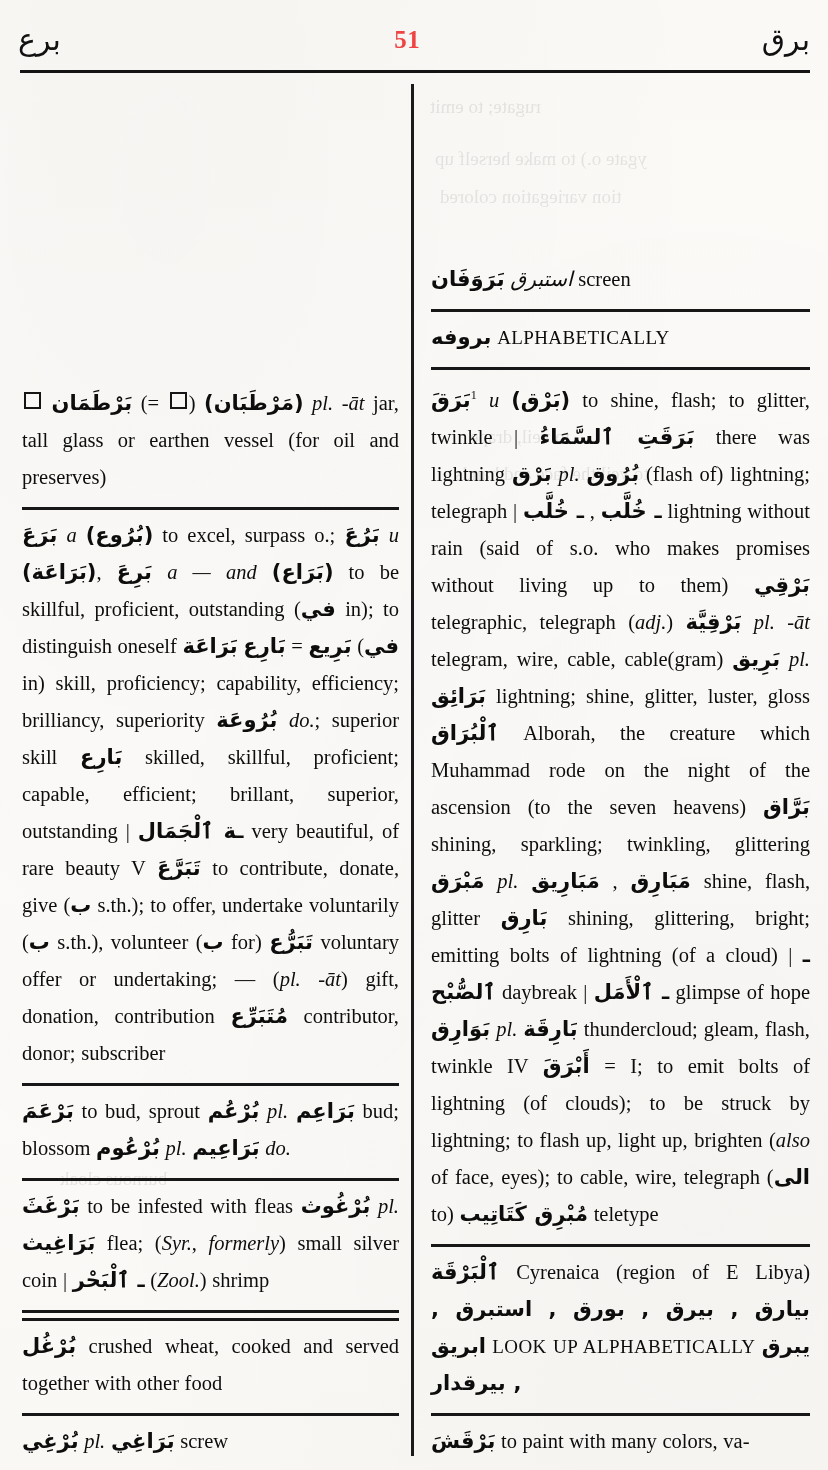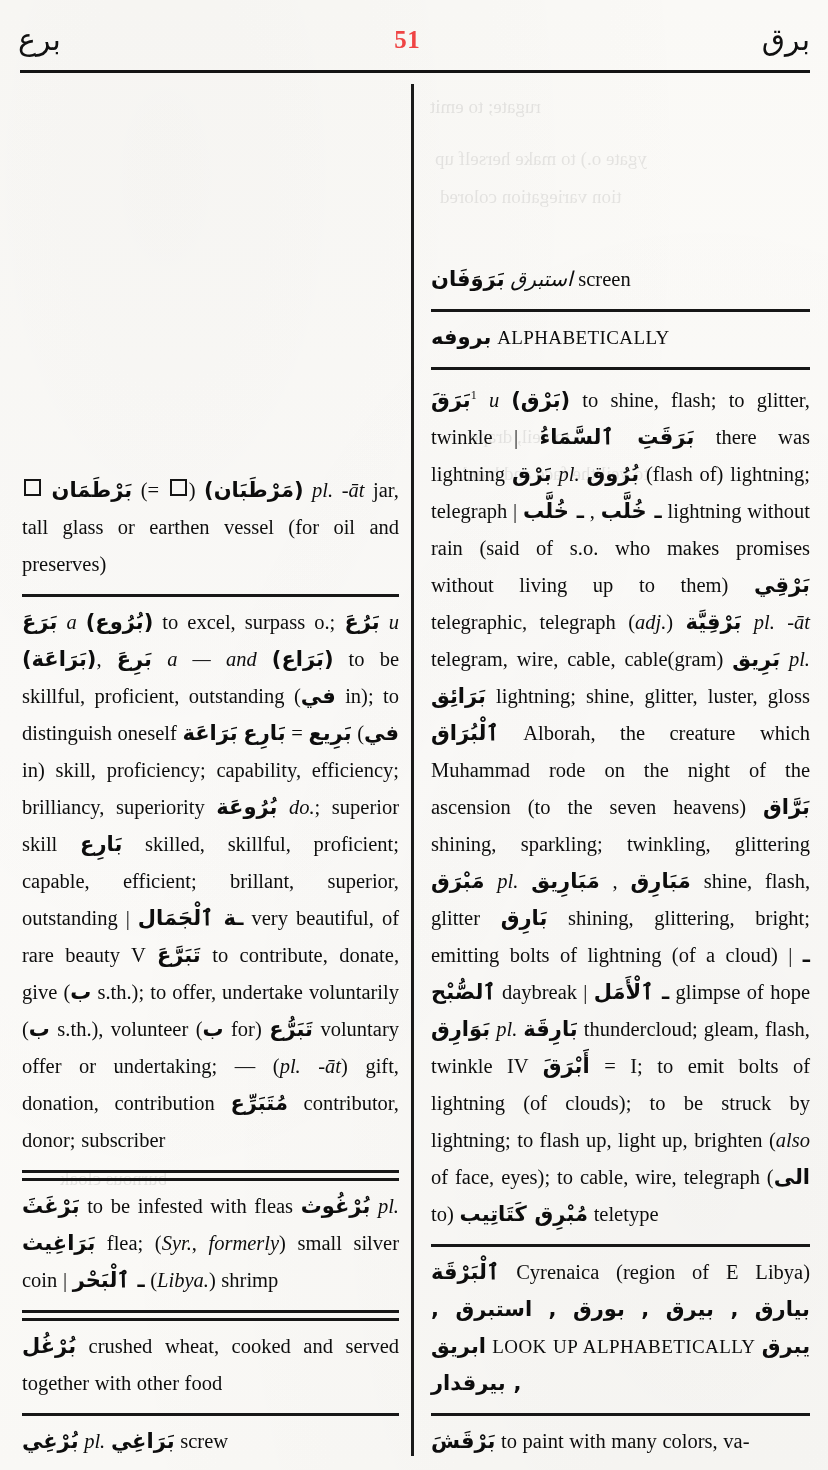--- a/index.html
+++ b/index.html
@@ -188,23 +188,26 @@
   <div class="body">
     <div class="col col-left" id="col-left">
         <div class="entry">
           <p><span class="box"></span> <span class="ar">بَرْطَمَان</span> (= <span class="box"></span>) <span class="ar">(مَرْطَبَان)</span> <span class="it">pl.</span> <span class="it">-āt</span> jar, tall glass or earthen vessel (for oil and preserves)</p>
         </div>
         <div class="rule"></div>
         <div class="entry">
           <p><span class="ar big">بَرَعَ</span> <span class="it">a</span> <span class="ar">(بُرُوع)</span> to excel, surpass o.; <span class="ar">بَرُعَ</span> <span class="it">u</span> <span class="ar">(بَرَاعَة)</span>, <span class="ar">بَرِعَ</span> <span class="it">a</span> <span class="it">— and</span> <span class="ar">(بَرَاع)</span> to be skillful, proficient, outstanding (<span class="ar">في</span> in); to distinguish oneself <span class="ar">بَرَاعَة</span> <span class="ar">بَارِع</span> = <span class="ar">بَرِيع</span> (<span class="ar">في</span> in) skill, proficiency; capability, efficiency; brilliancy, superiority <span class="ar">بُرُوعَة</span> <span class="it">do.</span>; superior skill <span class="ar">بَارِع</span> skilled, skillful, proficient; capable, efficient; brillant, superior, outstanding | <span class="ar">ـة ٱلْجَمَال</span> very beautiful, of rare beauty V <span class="ar">تَبَرَّعَ</span> to contribute, donate, give (<span class="ar">ب</span> s.th.); to offer, undertake voluntarily (<span class="ar">ب</span> s.th.), volunteer (<span class="ar">ب</span> for) <span class="ar">تَبَرُّع</span> voluntary offer or undertaking; — (<span class="it">pl. -āt</span>) gift, donation, contribution <span class="ar">مُتَبَرِّع</span> contributor, donor; subscriber</p>
         </div>
         <div class="rule"></div>
-        <div class="rule"></div>
-        <div class="entry">
-          <p><span class="ar">بَرْغَثَ</span> to be infested with fleas <span class="ar">بُرْغُوث</span> <span class="it">pl.</span> <span class="ar">بَرَاغِيث</span> flea; (<span class="it">Syr.</span>, <span class="it">formerly</span>) small silver coin | <span class="ar">ـ ٱلْبَحْر</span> (<span class="it">Libya.</span>) shrimp</p>
+        <div class="entry">
+          <p><span class="ar">بَرْعَمَ</span> to bud, sprout <span class="ar">بُرْعُم</span> <span class="it">pl.</span> <span class="ar">بَرَاعِم</span> bud; blossom <span class="ar">بُرْعُوم</span> <span class="it">pl.</span> <span class="ar">بَرَاعِيم</span> <span class="it">do.</span></p>
+        </div>
+        <div class="rule"></div>
+        <div class="entry">
+          <p><span class="ar">بَرْغَثَ</span> to be infested with fleas <span class="ar">بُرْغُوث</span> <span class="it">pl.</span> <span class="ar">بَرَاغِيث</span> flea; (<span class="it">Syr.</span>, <span class="it">formerly</span>) small silver coin | <span class="ar">ـ ٱلْبَحْر</span> (<span class="it">Zool.</span>) shrimp</p>
         </div>
         <div class="rule"></div>
         <div class="rule"></div>
         <div class="entry">
           <p><span class="ar">بُرْغُل</span> crushed wheat, cooked and served together with other food</p>
         </div>
         <div class="rule"></div>
         <div class="entry">
           <p><span class="ar">بُرْغِي</span> <span class="it">pl.</span> <span class="ar">بَرَاغِي</span> screw</p>
         </div>

